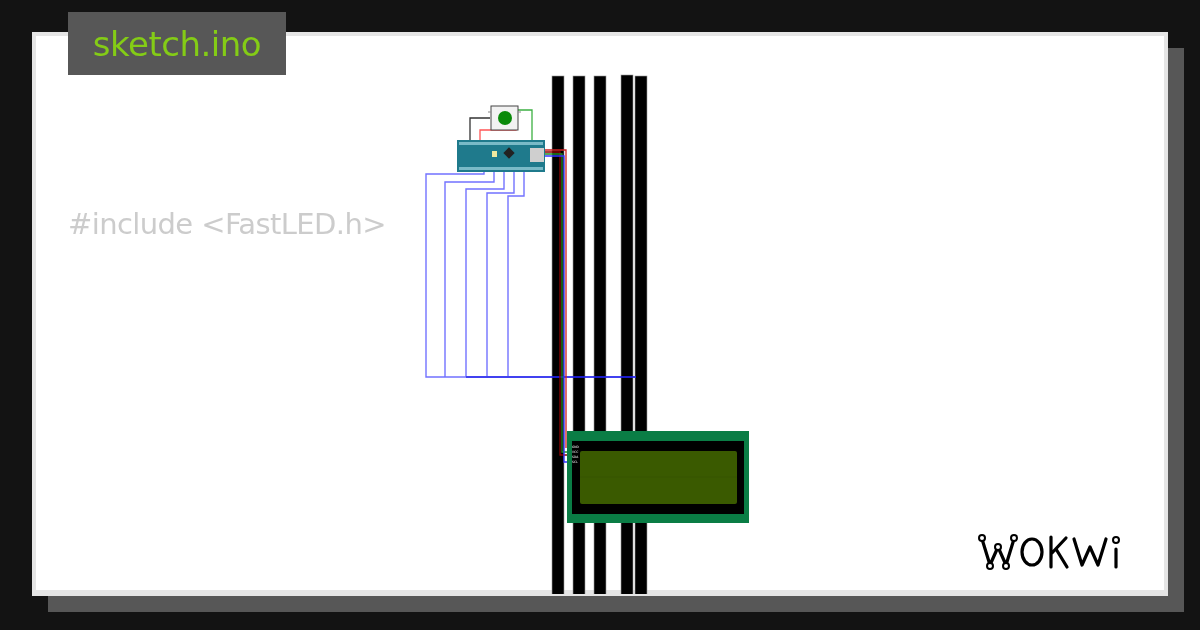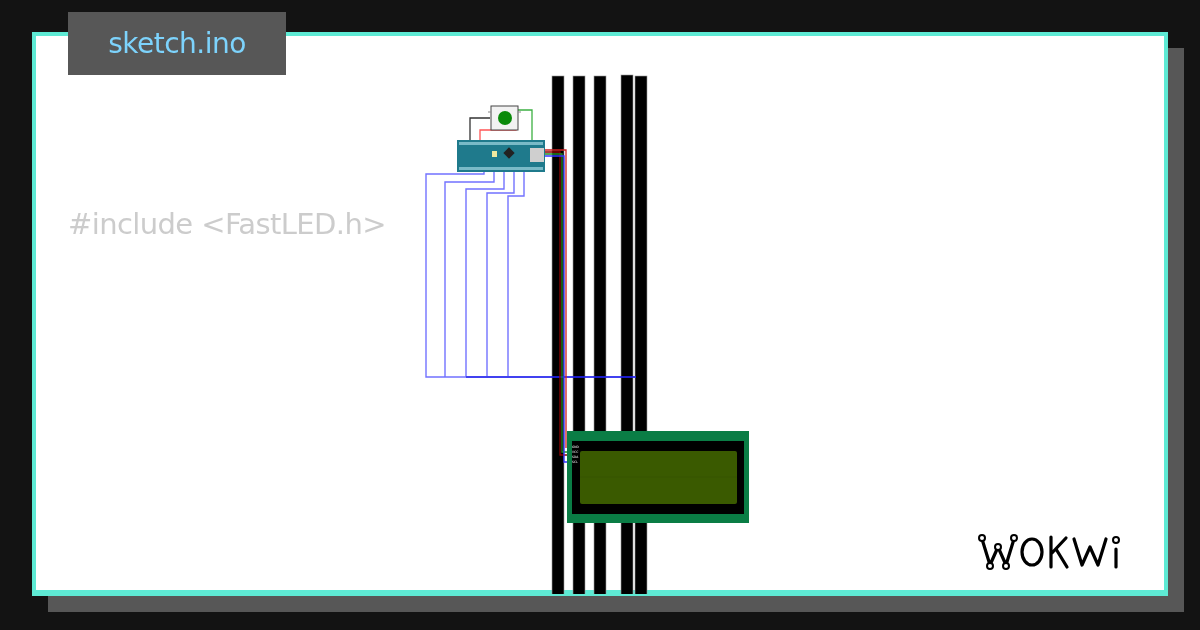--- a/index.html
+++ b/index.html
@@ -7,36 +7,36 @@
       width: 1200px; height: 630px; overflow: hidden;
       background: #131313; position: relative;
       font-family: "DejaVu Sans", sans-serif;
     }
     .shadow-frame {
       position: absolute; left: 48px; top: 48px; width: 1136px; height: 564px;
       background: #575757;
     }
     .card {
       position: absolute; left: 32px; top: 32px; width: 1136px; height: 564px;
-      background: #5eead4;
+      background: #e5e5e5;
     }
     .card-inner {
       position: absolute; left: 4px; top: 4px; width: 1128px; height: 554px;
       background: #ffffff; overflow: hidden;
     }
     .code {
       position: absolute; left: 32px; top: 70px;
       color: #cccccc; font-size: 29px; line-height: 47.5px;
       font-family: "DejaVu Sans", sans-serif; letter-spacing: -0.6px;
       white-space: pre; margin: 0;
     }
     .code-line { display: block; height: 47.5px; }
     .tab-label {
       position: absolute; left: 68px; top: 12px; height: 63px; width: 218px;
-      background: #575757; color: #7dd3fc; font-size: 28px;
+      background: #575757; color: #84cc16; font-size: 34px;
       font-family: "DejaVu Sans", sans-serif;
       display: flex; align-items: center; justify-content: center;
       letter-spacing: -0.5px;
     }
     .diagram { position: absolute; left: 0; top: 0; width: 1200px; height: 630px; pointer-events: none; }
     .diagram svg { position: absolute; left: 0; top: 0; }
     .logo {
       position: absolute; left: 976px; top: 527px; width: 175px; height: 48px;
     }
   </style>

